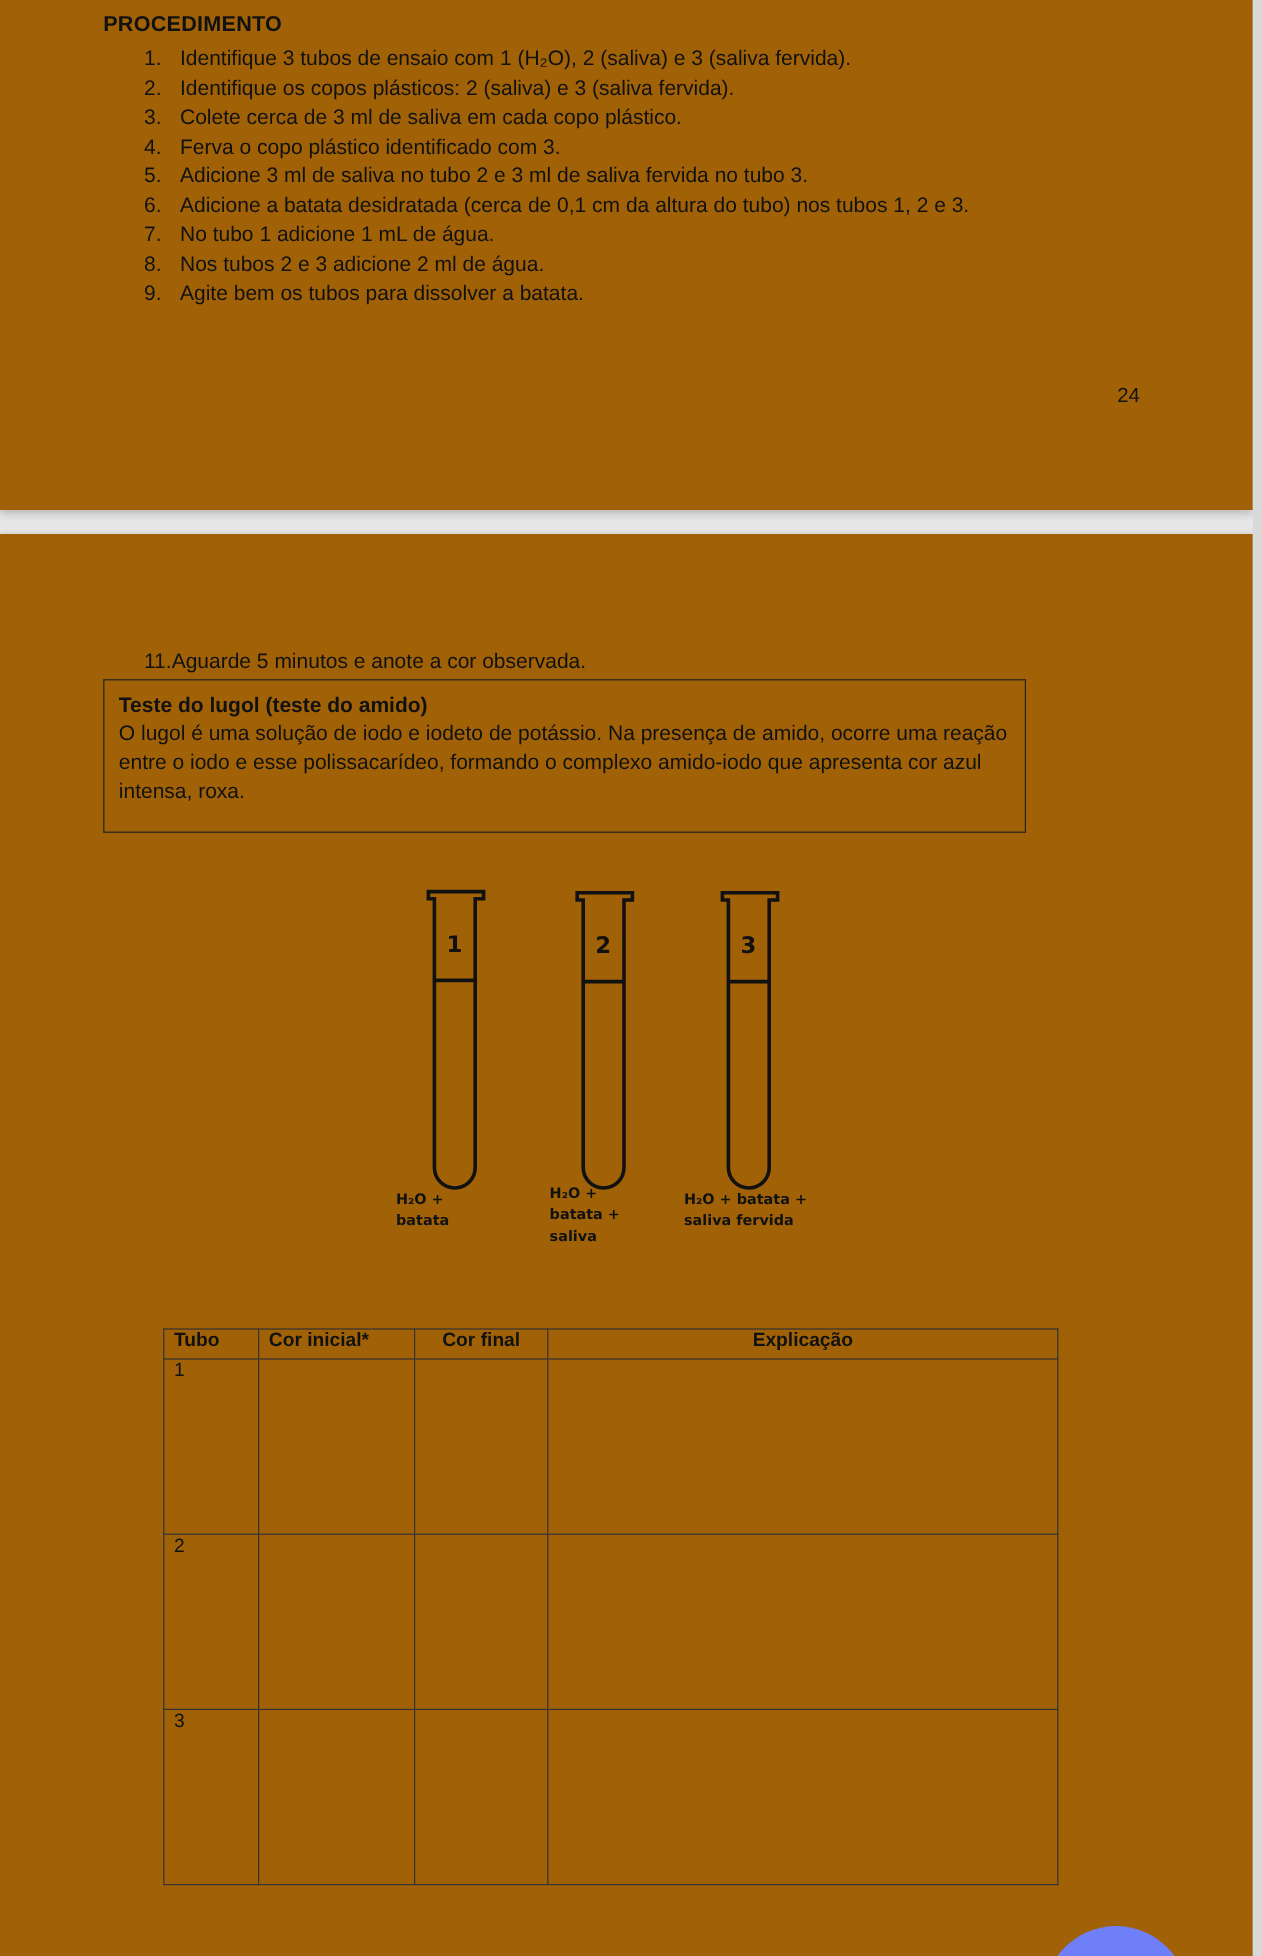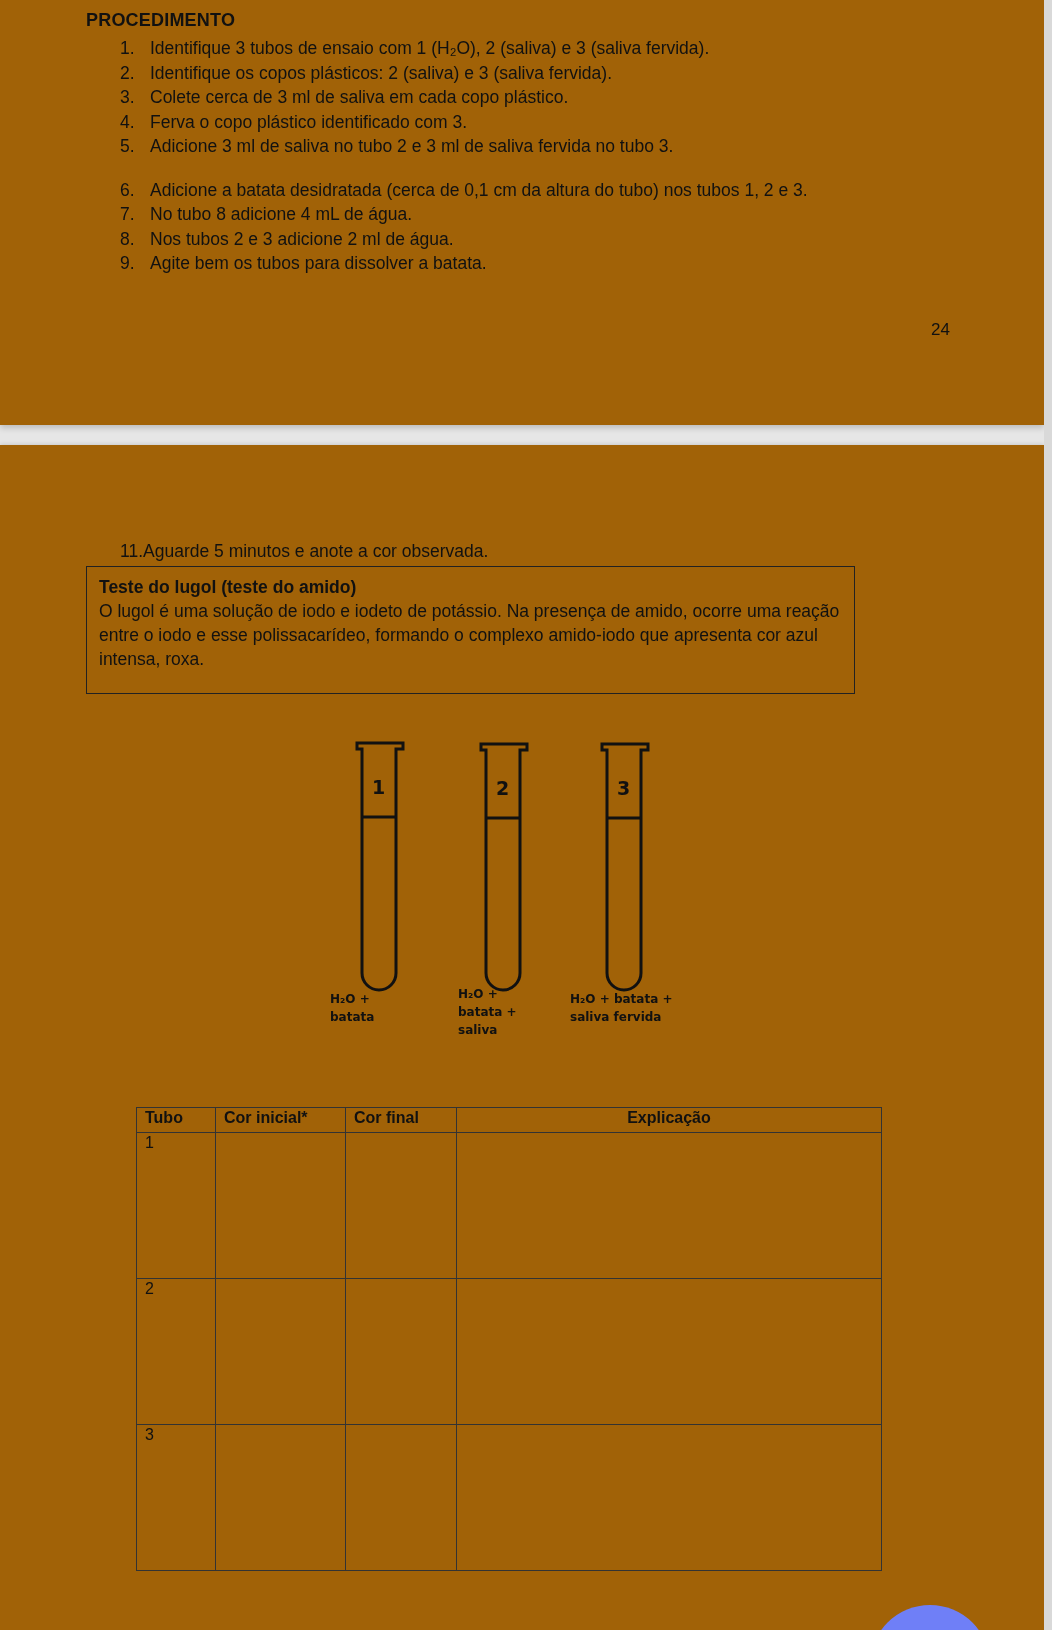--- a/index.html
+++ b/index.html
@@ -33,23 +33,23 @@
 <div class="page page1">
   <div class="heading">PROCEDIMENTO</div>
   <ol class="steps">
     <li><span class="num">1.</span><span>Identifique 3 tubos de ensaio com 1 (H₂O), 2 (saliva) e 3 (saliva fervida).</span></li>
     <li><span class="num">2.</span><span>Identifique os copos plásticos: 2 (saliva) e 3 (saliva fervida).</span></li>
     <li><span class="num">3.</span><span>Colete cerca de 3 ml de saliva em cada copo plástico.</span></li>
     <li><span class="num">4.</span><span>Ferva o copo plástico identificado com 3.</span></li>
     <li><span class="num">5.</span><span>Adicione 3 ml de saliva no tubo 2 e 3 ml de saliva fervida no tubo 3.</span></li>
     <li style="width:800px;">
         <span class="num">6.</span>
-        <span style="text-align:justify;display:block;margin-top:19px;">Adicione a batata desidratada (cerca de 0,1 cm da altura do tubo) nos tubos 1, 2 e 3.</span>
+        <span style="text-align:justify;display:block;">Adicione a batata desidratada (cerca de 0,1 cm da altura do tubo) nos tubos 1, 2 e 3.</span>
       </li>
-    <li><span class="num">7.</span><span>No tubo 8 adicione 4 mL de água.</span></li>
+    <li><span class="num">7.</span><span>No tubo 1 adicione 1 mL de água.</span></li>
     <li><span class="num">8.</span><span>Nos tubos 2 e 3 adicione 2 ml de água.</span></li>
     <li><span class="num">9.</span><span>Agite bem os tubos para dissolver a batata.</span></li>
   </ol>
   <div class="page-number">24</div>
 </div>
 
 <div class="page page2">
   <div class="step11">
     <span>11.</span><span>Aguarde 5 minutos e anote a cor observada.</span>
   </div>
@@ -89,21 +89,21 @@
   <div class="tube-label" style="left:570px;top:545px;width:140px;">
     <div>H₂O + batata +</div>
     <div>saliva fervida</div>
   </div>
 
   <table class="results">
     <thead>
       <tr>
         <th style="width:62px;">Tubo</th>
         <th style="width:113px;">Cor inicial*</th>
-        <th style="width:94px;">Cor final</th>
+        <th style="width:94px;text-align:center;">Cor final</th>
         <th class="center" style="width:408px;">Explicação</th>
       </tr>
     </thead>
     <tbody>
       <tr>
         <td>1</td>
         <td></td>
         <td></td>
         <td></td>
       </tr>

